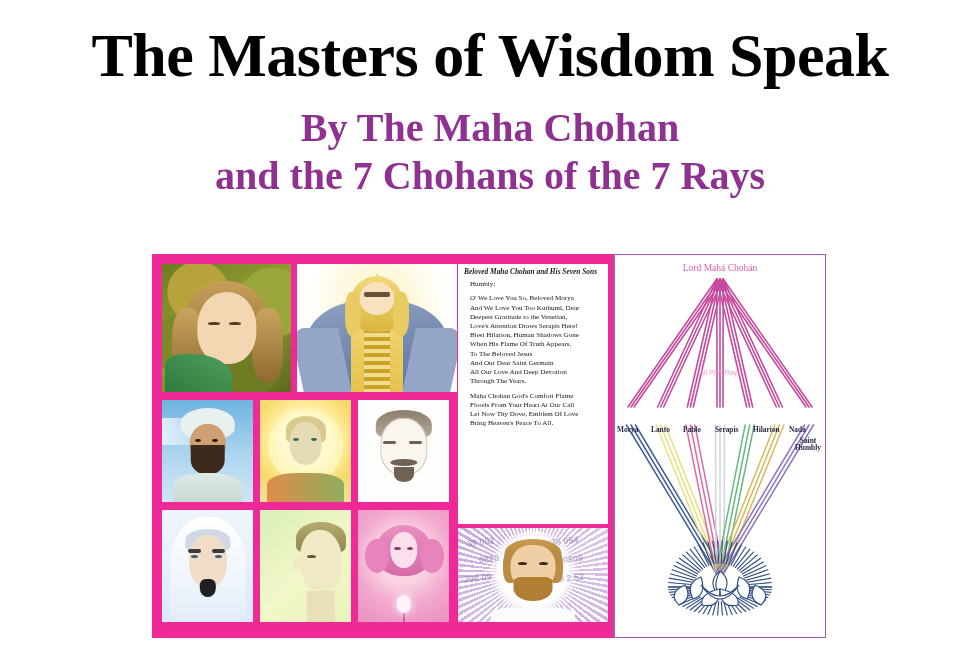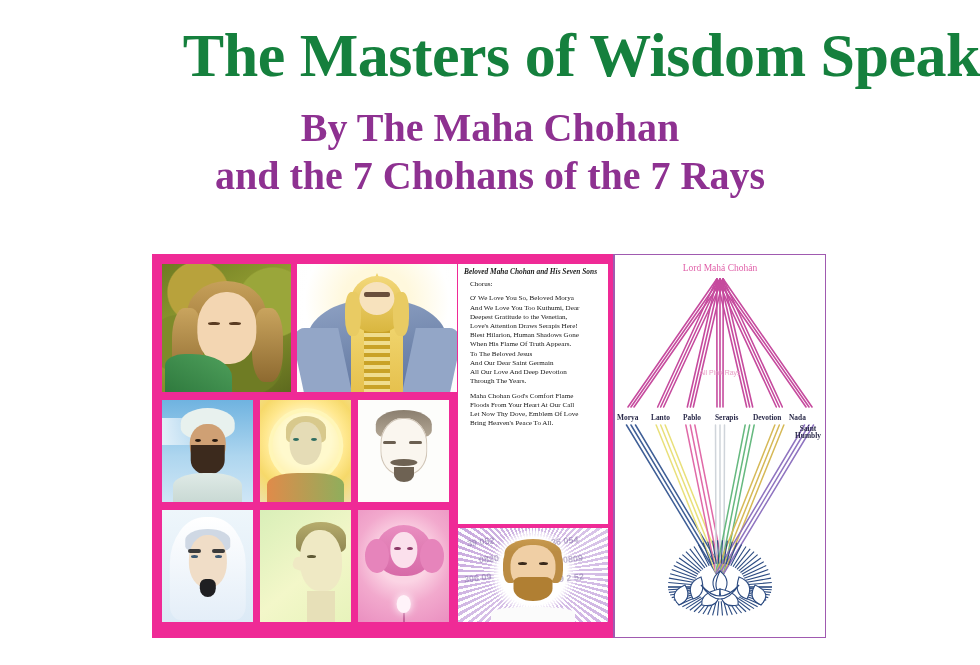--- a/index.html
+++ b/index.html
@@ -11,24 +11,23 @@
     position:relative;
   }
 
   
   .head-wrap{width:980px;padding-top:24px;text-align:center;}
   .title{
     font-family:"Liberation Serif", serif;
     font-weight:bold;
     font-size:62px;
     line-height:1.02;
-    color:#15803d;
+    color:#000000;
     letter-spacing:-0.5px;
     white-space:nowrap;
-    text-align:right;
   }
   .sub1{
     font-family:"Liberation Serif", serif;
     font-weight:bold;
     font-size:40px;
     line-height:1.05;
     color:#8e3191;
     margin-top:20px;
     white-space:nowrap;
   }
@@ -282,21 +281,21 @@
      background:#fbfbfb;border-radius:40% 40% 0 0;}
   .artJ .num{position:absolute;color:rgba(110,90,150,.45);
      font-family:"Liberation Sans", sans-serif;font-size:9px;font-weight:bold;transform:rotate(-6deg);}
 
   
   .diagram{position:absolute;inset:0;}
   .lbl{position:absolute;font-family:"Liberation Serif", serif;white-space:nowrap;}
   .lbl-top{color:#e05fa8;font-size:9.5px;left:50%;transform:translateX(-50%);top:8px;}
   .lbl-mid{color:#e79ec6;font-size:7px;left:50%;transform:translateX(-50%);top:114px;
      font-family:"Liberation Sans", sans-serif;}
-  .lbl-name{color:#2b2b4a;font-size:7.4px;font-weight:bold;}
+  .lbl-name{color:#2b2b4a;font-size:7.4px;font-weight:bold;margin-top:12px;}
 </style>
 </head>
 <body>
 
 <div class="head-wrap">
   <div class="title">The Masters of Wisdom Speak</div>
   <div class="sub1">By The Maha Chohan</div>
   <div class="sub2">and the 7 Chohans of the 7 Rays</div>
 </div>
 
@@ -398,21 +397,21 @@
           <div class="hd"></div>
           <div class="eye eL"></div>
             <div class="eye eR"></div>
           <div class="stem"></div>
             <div class="rose"></div>
         </div>
       </div>
 
       <div class="song">
         <h4>Beloved Maha Chohan and His Seven Sons</h4>
-        <p>Chorus:</p>
+        <p>Humbly:</p>
         <p>O' We Love You So, Beloved Morya
 And We Love You Too Kuthumi, Dear
 Deepest Gratitude to the Venetian,
 Love's Attention Draws Serapis Here!
 Blest Hilarion, Human Shadows Gone
 When His Flame Of Truth Appears.
 To The Beloved Jesus
 And Our Dear Saint Germain
 All Our Love And Deep Devotion
 Through The Years.</p>
@@ -577,19 +576,19 @@
           </g>
       </svg>
 
       <div class="lbl lbl-top">Lord Mahá Chohán</div>
       <div class="lbl lbl-mid">All Pink Rays</div>
 
       <div class="lbl lbl-name" style="left:2px;top:158px">Morya</div>
       <div class="lbl lbl-name" style="left:36px;top:158px">Lanto</div>
       <div class="lbl lbl-name" style="left:68px;top:158px">Pablo</div>
       <div class="lbl lbl-name" style="left:100px;top:158px">Serapis</div>
-      <div class="lbl lbl-name" style="left:138px;top:158px">Devotion</div>
+      <div class="lbl lbl-name" style="left:138px;top:158px">Hilarion</div>
       <div class="lbl lbl-name" style="left:174px;top:158px">Nada</div>
       <div class="lbl lbl-name" style="left:176px;top:170px;width:34px;line-height:1.0;white-space:normal;text-align:center">Saint Humbly</div>
 
     </div>
   </div>
 </div>
 
 </body></html>

